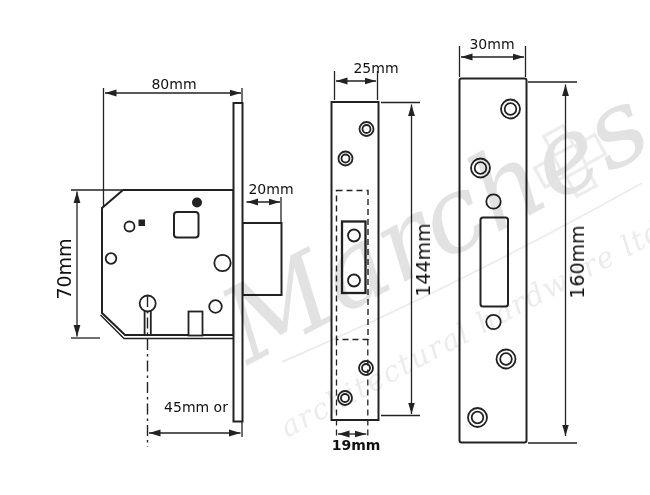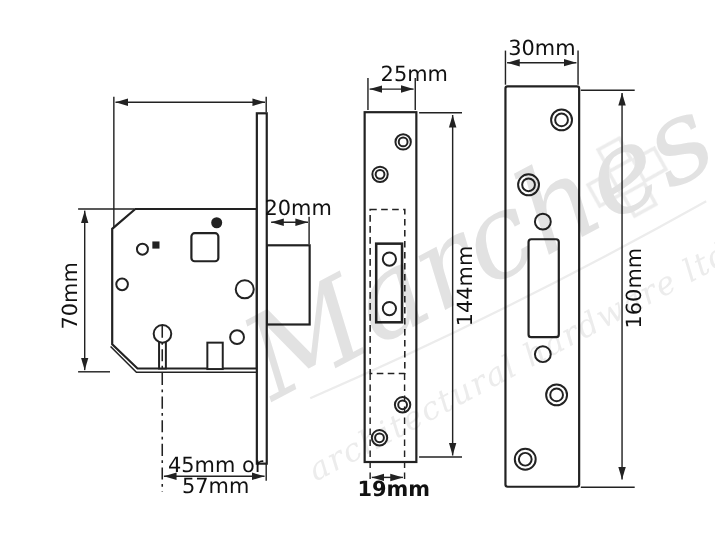--- a/index.html
+++ b/index.html
@@ -9,21 +9,21 @@
   
   .s2  {fill:#fff;stroke:var(--line,#222);stroke-width:2;}
   .s22 {fill:#fff;stroke:var(--line,#222);stroke-width:2.3;}
   .thin{fill:none;stroke:var(--line,#222);stroke-width:1.4;}
   .hole{fill:#fff;stroke:var(--line,#222);stroke-width:1.8;}
   .fillk{fill:var(--line,#222);stroke:none;}
   .dim {fill:none;stroke:var(--line,#222);stroke-width:1.3;}
   .dash{stroke-dasharray:6 4;}
   .cline{stroke-dasharray:11 4 2.5 4;}
   
-  .hlabel{position:absolute;text-align:center;font-size:19px;line-height:18.5px;
+  .hlabel{position:absolute;text-align:center;font-size:14px;line-height:18.5px;
           color:#111;white-space:nowrap;}
   .vlabel{position:absolute;font-size:19px;color:#111;white-space:nowrap;
           transform:translate(-50%,-50%) rotate(-90deg);}
   .wm-script{font-family:"DejaVu Serif","Liberation Serif",serif;font-style:italic;
              font-size:105px;fill:var(--wm_script,#e2e2e2);}
   .wm-tag{font-family:"DejaVu Serif","Liberation Serif",serif;font-style:italic;
           font-size:29px;letter-spacing:1.5px;fill:var(--wm_text,#ececec);}
   .wm-shape{fill:none;stroke:var(--wm_text,#ececec);}
 </style>
 </head>
@@ -138,29 +138,29 @@
         <rect class="wm-shape" style="stroke-width:3.2" transform="translate(-16.5,16.5) rotate(45)" x="-11" y="-11" width="22" height="22"></rect>
         <rect class="wm-shape" style="stroke-width:3.2" transform="translate(16.5,16.5) rotate(45)" x="-11" y="-11" width="22" height="22"></rect>
       </g>
       <path class="wm-shape" style="stroke-width:2" d="M282,362 Q460,285 642,183"></path>
       <text class="wm-script" transform="translate(248,365) rotate(-28)">Marches</text>
       <text class="wm-tag" transform="translate(287,438) rotate(-28)">architectural hardware ltd.</text>
     </g>
   </svg>
 
   <div class="hlabel" style="left:104px;top:75px;width:140px;">
+    <div>80mm</div>
   </div>
 
   <div class="vlabel" style="left:64px;top:269px;">70mm</div>
 
   <div class="hlabel" style="left:240px;top:180px;width:62px;">20mm</div>
 
-  <div class="hlabel" style="left:136px;top:414px;width:120px;">
+  <div class="hlabel" style="left:136px;top:398px;width:120px;">
     <div>45mm or</div>
-    <div>57mm</div>
   </div>
 
   <div class="hlabel" style="left:346px;top:59px;width:60px;">25mm</div>
 
   <div class="vlabel" style="left:423px;top:260px;">144mm</div>
 
   <div class="hlabel" style="left:325px;top:436px;width:62px;font-weight:bold;">19mm</div>
 
   <div class="hlabel" style="left:462px;top:35px;width:60px;">30mm</div>
 

